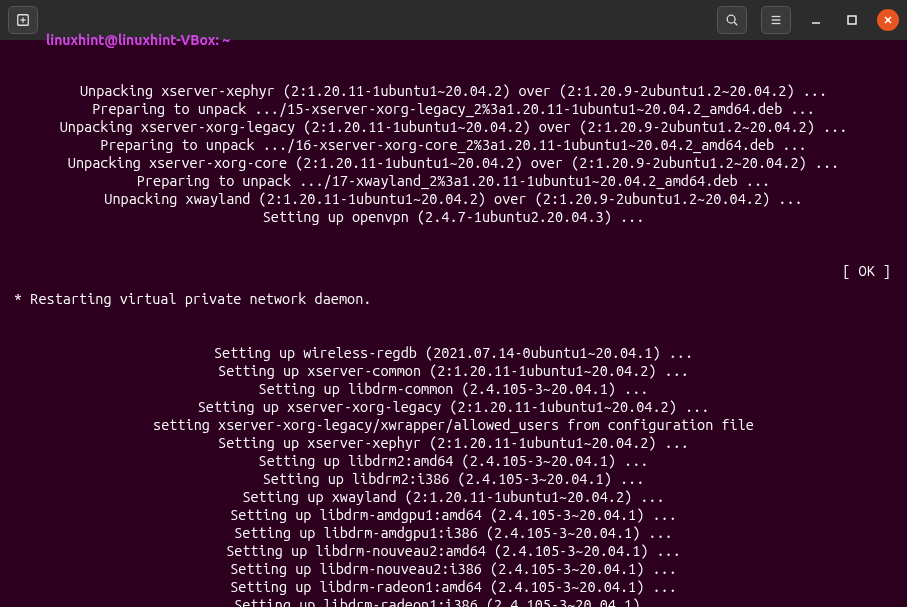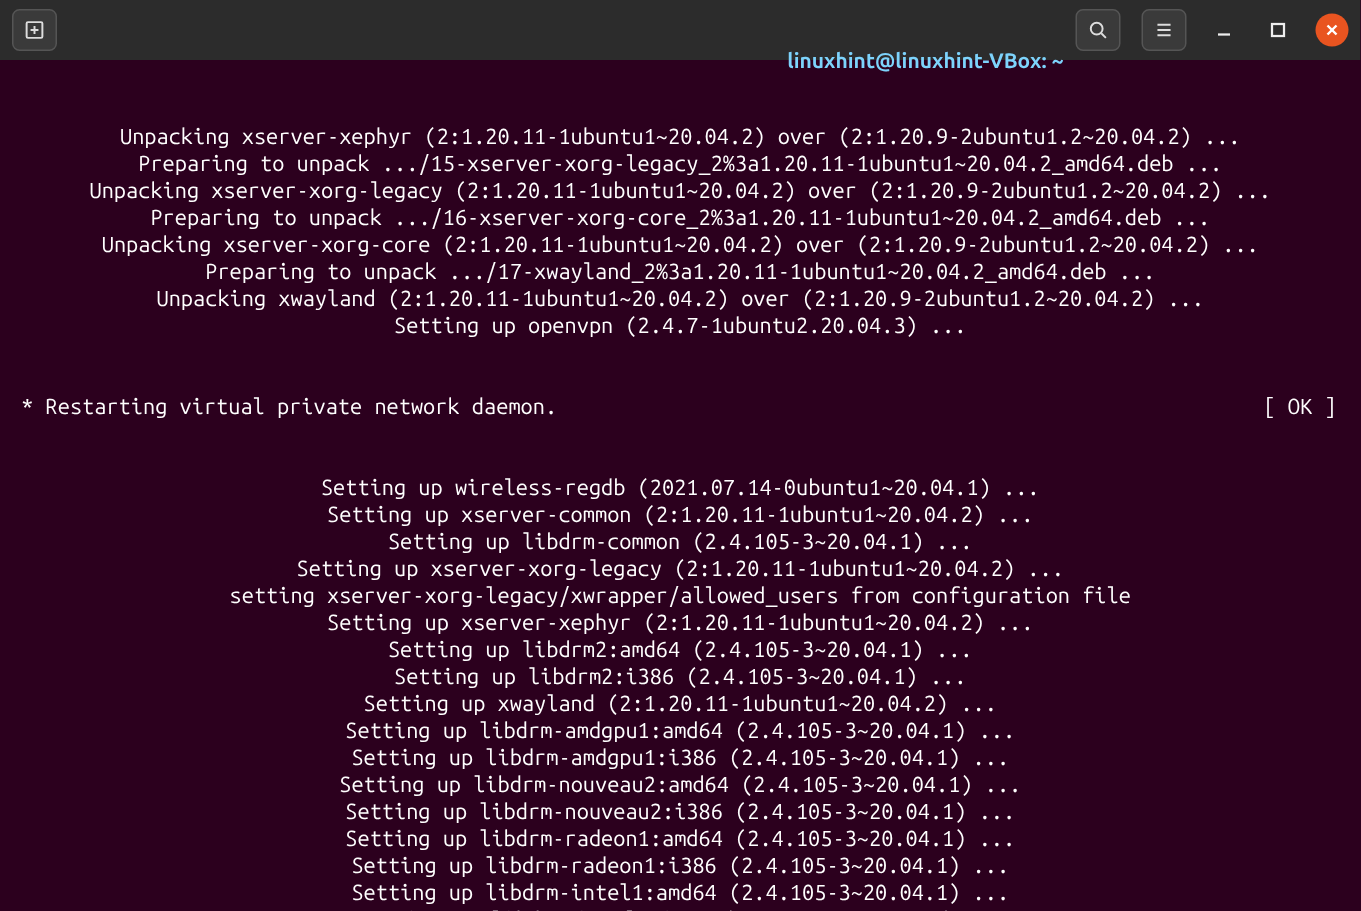--- a/index.html
+++ b/index.html
@@ -33,22 +33,22 @@
       justify-content: center;
       color: #ddd;
       border: 1px solid #555;
     }
     .tab-btn svg {
       width: 14px;
       height: 14px;
     }
     .title {
       flex: 1;
-      text-align: right;
-      color: #7dd3fc;
+      text-align: left;
+      color: #d946ef;
       font-family: Ubuntu, sans-serif;
       font-size: 14px;
       font-weight: bold;
       margin-top: 40px;
     }
     .right-buttons {
       display: flex;
       align-items: center;
       gap: 14px;
     }
@@ -101,20 +101,21 @@
     }
     .line {
       white-space: pre;
       text-align: center;
     }
     .ok-line {
       display: flex;
     }
     .ok-left {
       flex: 0 0 auto;
+      margin-top: 28px;
     }
     .ok-right {
       margin-left: auto;
       padding-right: 10px;
     }
   </style>
 </head>
 <body>
 
 <div class="titlebar">

